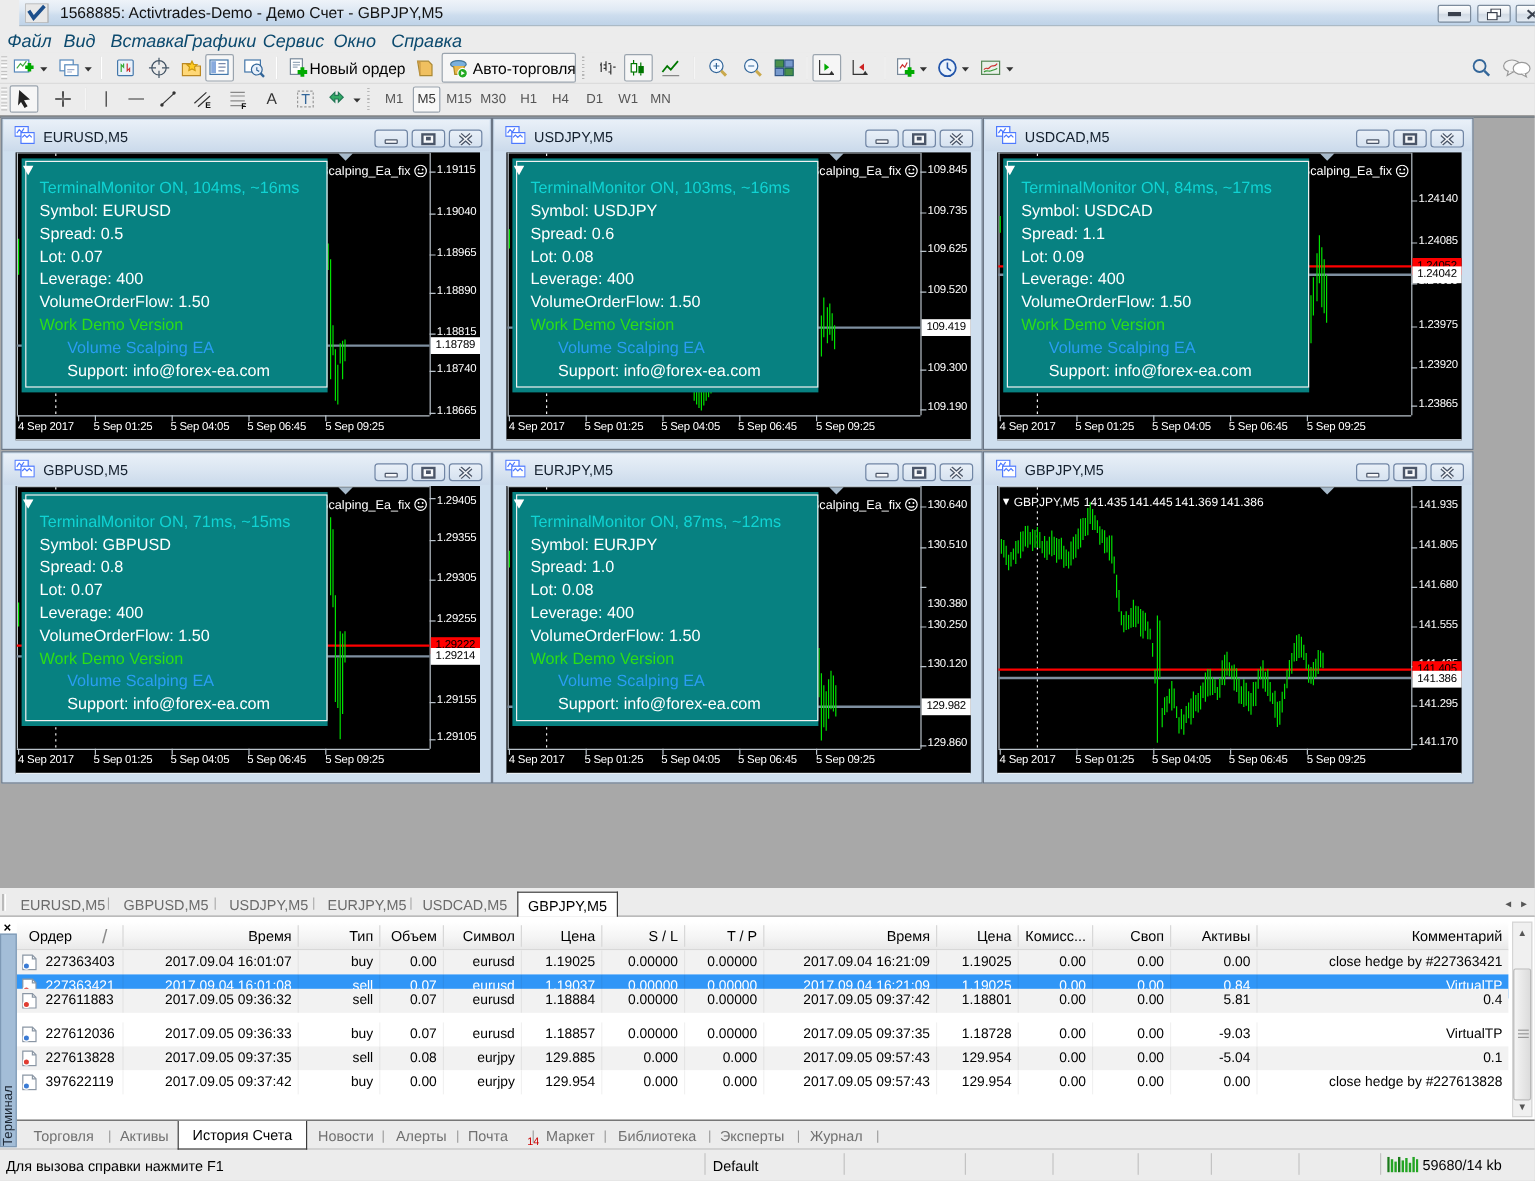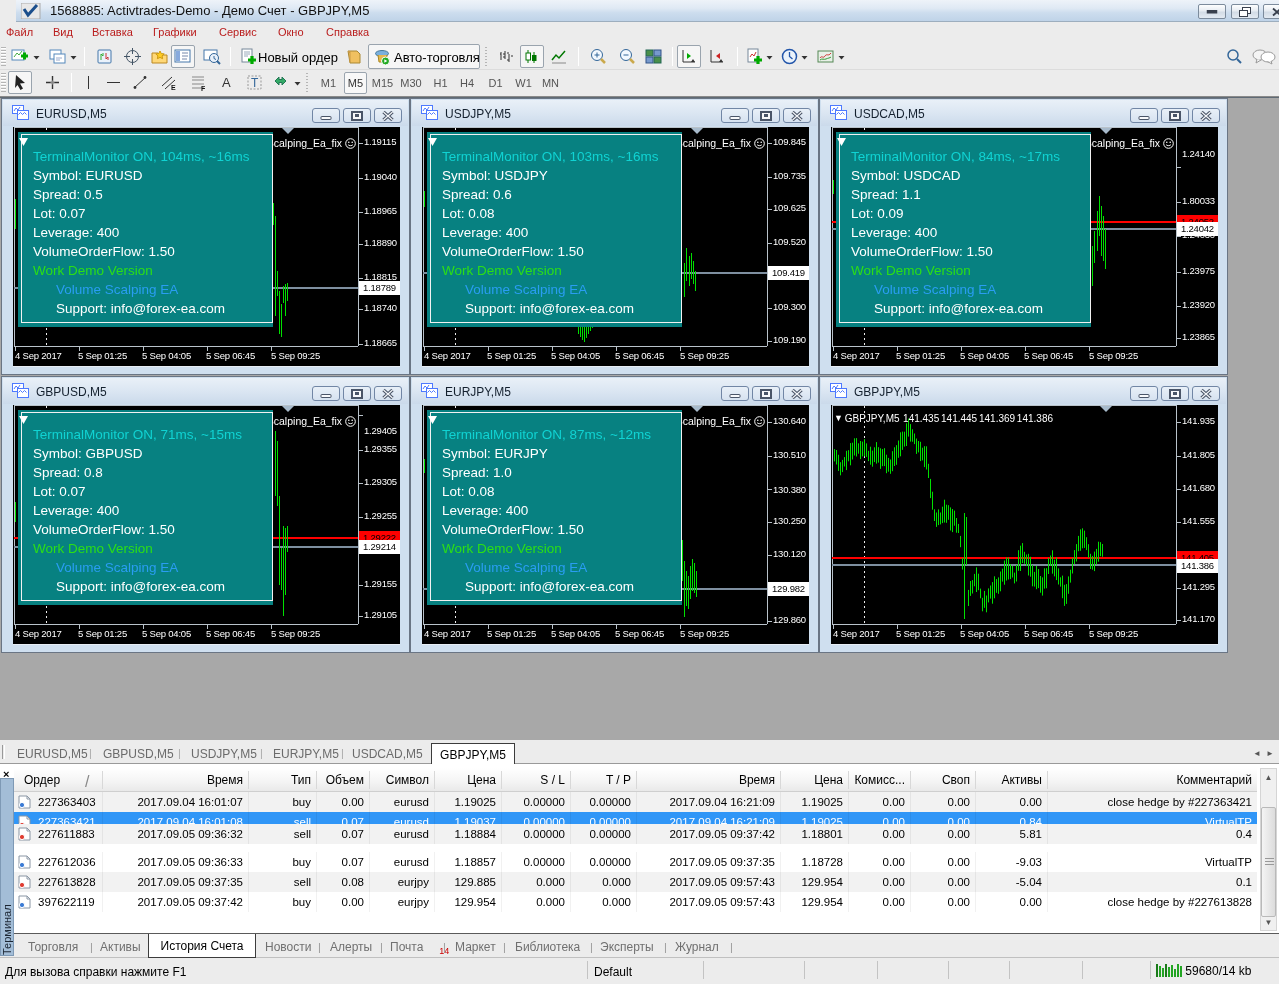--- a/index.html
+++ b/index.html
@@ -8,21 +8,21 @@
 #titlebar { position:absolute; left:16px; top:0; width:100%; height:22px;
   background:linear-gradient(180deg,#eef3f9 0%,#dfe9f4 40%,#cdddee 60%,#bfd3e8 100%);
   border-bottom:1px solid #9daebe; }
 #titlebar .ticon { position:absolute; left:5px; top:3px; }
 #titlebar .ttext { position:absolute; left:34px; top:3px; font-size:13px; color:#111; }
 .wbtn { position:absolute; top:4px; width:28px; height:15px; border:1px solid #7c8b9c; border-radius:2px;
   background:linear-gradient(180deg,#fdfefe,#e7ecf2 45%,#d3dce6 55%,#e3eaf2); }
 .wbtn svg { position:absolute; left:50%; top:50%; transform:translate(-50%,-50%); }
 
 #menubar { position:absolute; left:0; top:22px; width:100%; height:22px; background:#ececec; }
-.mi { position:absolute; top:4px; font-size:11px; color:#b91c1c; }
+.mi { position:absolute; top:4px; font-size:15px; color:#0c4a6e;font-style:italic; }
 
 #tb1 { position:absolute; left:0; top:44px; width:100%; height:26px; background:#ececec; border-bottom:1px solid #dcdcdc; }
 #tb2 { position:absolute; left:0; top:70px; width:100%; height:27px; background:#ececec; border-bottom:1px solid #8a8a8a; }
 .tbi { position:absolute; top:1px; height:23px; text-align:center; padding-top:3px; }
 .tbi.pressed { background:#f6f6f6; border:1px solid #9aa4ae; border-radius:2px; padding-top:2px; }
 .ddar { position:absolute; top:11px; }
 .tsep { position:absolute; top:3px; width:1px; height:19px; background:#c4c4c4; border-right:1px solid #fff; }
 .dsep { position:absolute; top:3px; width:2px; height:19px;
   background-image:repeating-linear-gradient(180deg,#b5b5b5 0 1px,transparent 1px 3px); }
 .grip { position:absolute; top:3px; width:5px; height:19px;
@@ -511,22 +511,22 @@
         <line x1="345" y1="179.5" x2="350" y2="179.5" stroke="#b9c2ca" stroke-width="1"></line>
         <line x1="345" y1="211.5" x2="350" y2="211.5" stroke="#b9c2ca" stroke-width="1"></line>
         <line x1="2.5" y1="219" x2="2.5" y2="224" stroke="#b9c2ca" stroke-width="1"></line>
         <line x1="66.5" y1="219" x2="66.5" y2="224" stroke="#b9c2ca" stroke-width="1"></line>
         <line x1="130.5" y1="219" x2="130.5" y2="224" stroke="#b9c2ca" stroke-width="1"></line>
         <line x1="194.5" y1="219" x2="194.5" y2="224" stroke="#b9c2ca" stroke-width="1"></line>
         <line x1="258.5" y1="219" x2="258.5" y2="224" stroke="#b9c2ca" stroke-width="1"></line>
         <path d="M2.5 53V67M261.5 119V159M263.5 104V136M266.5 84V124M268.5 69V109M270.5 79V129M272.5 89V134M274.5 102V142" stroke="#00E000" stroke-width="1" fill="none"></path>
         <path d="M269 1h12l-6 6z" fill="#a7bacb"></path>
       </svg>
-      <div class="pl" style="top:21px">1.24140</div>
-      <div class="pl" style="top:68px">1.80033</div>
+      <div class="pl" style="top:33px">1.24140</div>
+      <div class="pl" style="top:68px">1.24085</div>
       <div class="pl" style="top:102px">1.24030</div>
       <div class="pl" style="top:138px">1.23975</div>
       <div class="pl" style="top:172px">1.23920</div>
       <div class="pl" style="top:204px">1.23865</div>
       <div class="tl" style="left:2px">4 Sep 2017</div>
       <div class="tl" style="left:65px">5 Sep 01:25</div>
       <div class="tl" style="left:129px">5 Sep 04:05</div>
       <div class="tl" style="left:193px">5 Sep 06:45</div>
       <div class="tl" style="left:258px">5 Sep 09:25</div>
       <div class="pbox rboxx" style="top:88px">1.24052</div>
@@ -584,21 +584,21 @@
         <line x1="345" y1="180.5" x2="350" y2="180.5" stroke="#b9c2ca" stroke-width="1"></line>
         <line x1="345" y1="211.5" x2="350" y2="211.5" stroke="#b9c2ca" stroke-width="1"></line>
         <line x1="2.5" y1="219" x2="2.5" y2="224" stroke="#b9c2ca" stroke-width="1"></line>
         <line x1="66.5" y1="219" x2="66.5" y2="224" stroke="#b9c2ca" stroke-width="1"></line>
         <line x1="130.5" y1="219" x2="130.5" y2="224" stroke="#b9c2ca" stroke-width="1"></line>
         <line x1="194.5" y1="219" x2="194.5" y2="224" stroke="#b9c2ca" stroke-width="1"></line>
         <line x1="258.5" y1="219" x2="258.5" y2="224" stroke="#b9c2ca" stroke-width="1"></line>
         <path d="M2.5 97V117M262.5 26V91M264.5 36V101M266.5 91V180M268.5 143V185M270.5 121V211M272.5 123V190M274.5 121V147" stroke="#00E000" stroke-width="1" fill="none"></path>
         <path d="M269 1h12l-6 6z" fill="#a7bacb"></path>
       </svg>
-      <div class="pl" style="top:20px">1.29405</div>
+      <div class="pl" style="top:7px">1.29405</div>
       <div class="pl" style="top:38px">1.29355</div>
       <div class="pl" style="top:71px">1.29305</div>
       <div class="pl" style="top:105px">1.29255</div>
       <div class="pl" style="top:173px">1.29155</div>
       <div class="pl" style="top:204px">1.29105</div>
       <div class="tl" style="left:2px">4 Sep 2017</div>
       <div class="tl" style="left:65px">5 Sep 01:25</div>
       <div class="tl" style="left:129px">5 Sep 04:05</div>
       <div class="tl" style="left:193px">5 Sep 06:45</div>
       <div class="tl" style="left:258px">5 Sep 09:25</div>
@@ -658,21 +658,21 @@
         <line x1="2.5" y1="219" x2="2.5" y2="224" stroke="#b9c2ca" stroke-width="1"></line>
         <line x1="66.5" y1="219" x2="66.5" y2="224" stroke="#b9c2ca" stroke-width="1"></line>
         <line x1="130.5" y1="219" x2="130.5" y2="224" stroke="#b9c2ca" stroke-width="1"></line>
         <line x1="194.5" y1="219" x2="194.5" y2="224" stroke="#b9c2ca" stroke-width="1"></line>
         <line x1="258.5" y1="219" x2="258.5" y2="224" stroke="#b9c2ca" stroke-width="1"></line>
         <path d="M2.5 54V68M260.5 135V176M262.5 156V212M264.5 166V201M266.5 171V204M268.5 161V194M270.5 154V186M272.5 158V188M274.5 166V192" stroke="#00E000" stroke-width="1" fill="none"></path>
         <path d="M269 1h12l-6 6z" fill="#a7bacb"></path>
       </svg>
       <div class="pl" style="top:10px">130.640</div>
       <div class="pl" style="top:44px">130.510</div>
-      <div class="pl" style="top:79px">130.380</div>
+      <div class="pl" style="top:93px">130.380</div>
       <div class="pl" style="top:110px">130.250</div>
       <div class="pl" style="top:143px">130.120</div>
       <div class="pl" style="top:209px">129.860</div>
       <div class="tl" style="left:2px">4 Sep 2017</div>
       <div class="tl" style="left:65px">5 Sep 01:25</div>
       <div class="tl" style="left:129px">5 Sep 04:05</div>
       <div class="tl" style="left:193px">5 Sep 06:45</div>
       <div class="tl" style="left:258px">5 Sep 09:25</div>
       <div class="pbox" style="top:177px">129.982</div>
       <div class="scalp">_Scalping_Ea_fix <svg width="11" height="11" viewBox="0 0 11 11" style="vertical-align:-2px">

